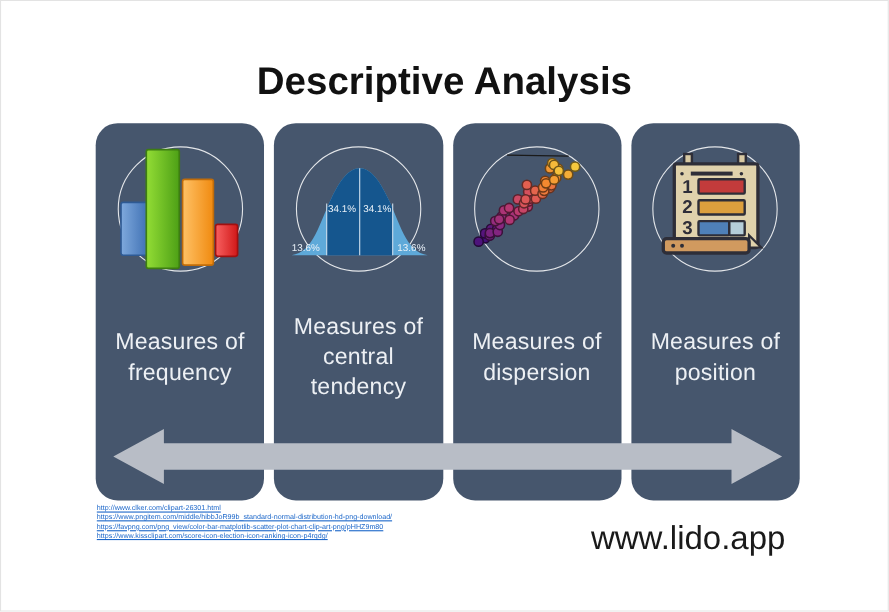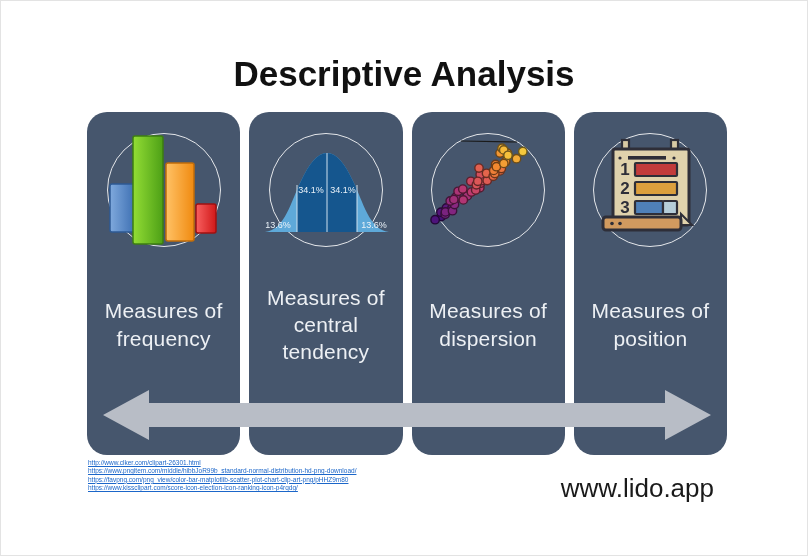--- a/index.html
+++ b/index.html
@@ -36,21 +36,21 @@
     font-weight:400;letter-spacing:0.2px;
   }
   .arrow{position:absolute;left:101px;top:387px;width:612px;height:56px;}
   .links{
     position:absolute;left:88px;top:459px;width:300px;
     font-size:6.5px;line-height:8.4px;
   }
   .links a{color:var(--link);text-decoration:underline;display:block;white-space:nowrap;}
   .brand{
     position:absolute;right:94px;top:473px;
-    font-size:26px;color:#1a1a1a;font-weight:400;
+    font-size:30px;color:#1a1a1a;font-weight:400;
   }
   .bell-label{font-size:9px;fill:#e9f1f8;font-family:"Liberation Sans",sans-serif;}
   .rank-num{font-size:17px;font-weight:700;fill:#2e2e38;font-family:"Liberation Sans",sans-serif;}
 </style>
 </head>
 <body>
 
 <h1 class="title">Descriptive Analysis</h1>
 
 <div class="cards">

